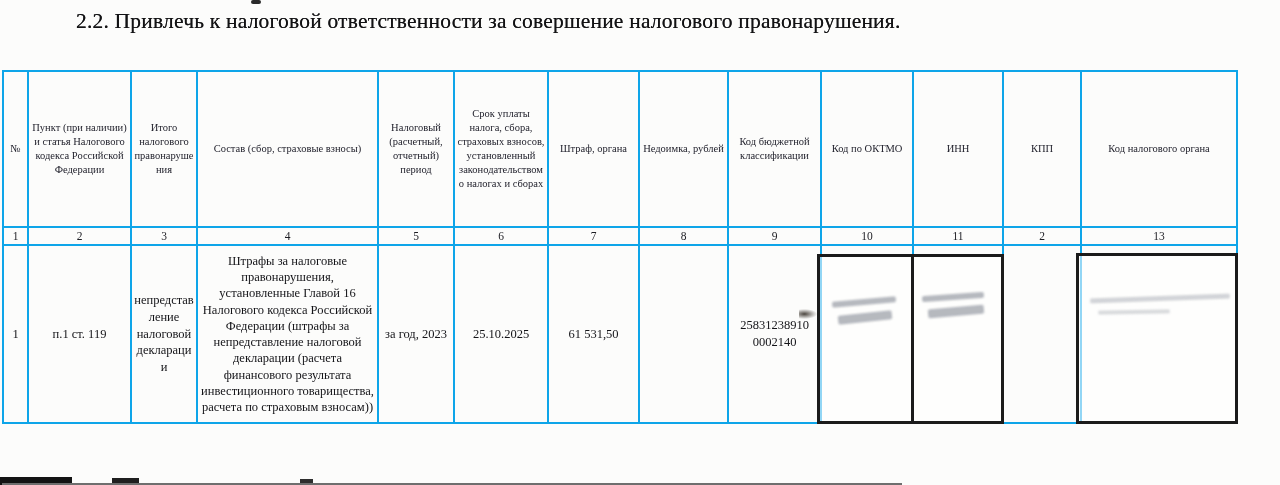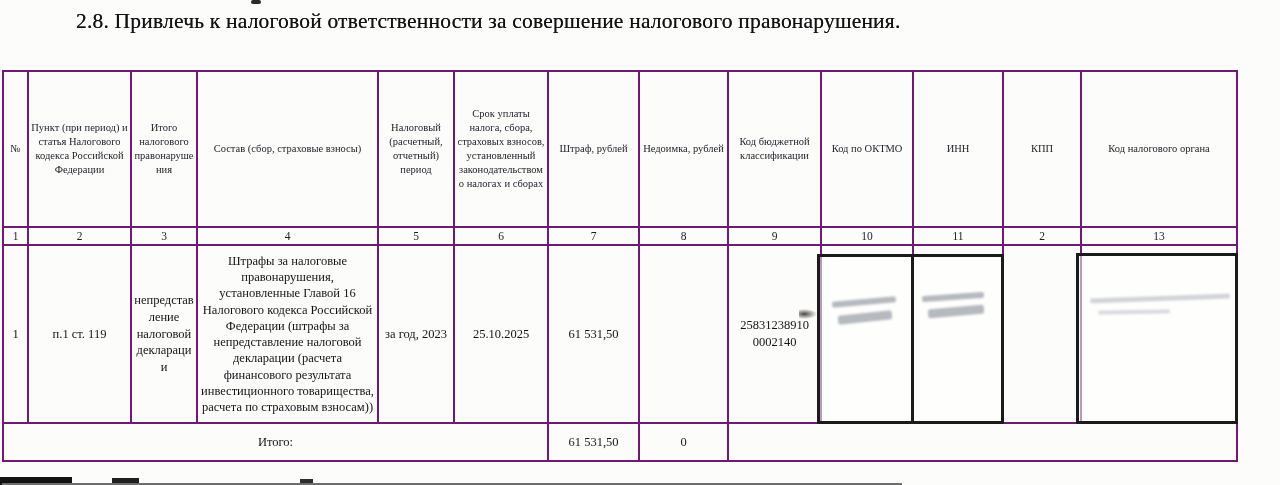--- a/index.html
+++ b/index.html
@@ -12,21 +12,21 @@
   .doc-title{
     position:absolute;left:76px;top:9px;width:1140px;
     font-size:21.5px;letter-spacing:.2px;color:#121214;
     text-shadow:0 0 .6px #3a3a3a;
   }
   table.main{
     position:absolute;left:2px;top:70px;width:1234px;
     border-collapse:collapse;table-layout:fixed;
   }
   table.main td{
-    border:2px solid #701a75;
+    border:2px solid #0ea5e9;
     text-align:center;vertical-align:middle;
     padding:1px 2px;overflow:hidden;
     overflow-wrap:anywhere;
   }
   tr.hdr td{height:152px;font-size:10.5px;line-height:1.32;color:#23232e;}
   tr.hdr td.gapline{line-height:2.3;}
   tr.idx td{height:16px;font-size:11.5px;padding:0;color:#1c1c22;}
   tr.data td{height:174px;font-size:12.5px;color:#141418;}
   td.cell-offense{font-size:11px;line-height:1.35;color:#1d1d2b;}
   td.cell-tax{font-size:10.5px;line-height:1.3;color:#1d1d2b;border-radius:11px;}
@@ -62,47 +62,47 @@
   #clip-line{left:2px;top:483px;width:900px;height:2px;background:#6e6e6e;}
   #speck-top{left:251px;top:0px;width:10px;height:4px;background:#2a2a2a;border-radius:2px;}
 </style>
 </head>
 <body>
 
 <div id="page">
 
   <div class="clip-mark" id="speck-top"></div>
 
-  <div class="doc-title">2.8. Привлечь к налоговой ответственности за совершение налогового правонарушения.</div>
+  <div class="doc-title">2.2. Привлечь к налоговой ответственности за совершение налогового правонарушения.</div>
 
   <table class="main">
     <colgroup>
       <col style="width:25px">
         <col style="width:103px">
         <col style="width:66px">
       <col style="width:181px">
         <col style="width:76px">
         <col style="width:94px">
       <col style="width:91px">
         <col style="width:89px">
         <col style="width:93px">
       <col style="width:92px">
         <col style="width:90px">
         <col style="width:78px">
       <col style="width:156px">
     </colgroup>
     <tbody>
         <tr class="hdr">
       <td>№</td>
-      <td>Пункт (при период) и статья Налогового кодекса Российской Федерации</td>
+      <td>Пункт (при наличии) и статья Налогового кодекса Российской Федерации</td>
       <td>Итого налогового правонарушения</td>
       <td>Состав (сбор, страховые взносы)</td>
       <td>Налоговый (расчетный, отчетный) период</td>
       <td>Срок уплаты налога, сбора, страховых взносов, установленный законодательством о налогах и сборах</td>
-      <td class="gapline">Штраф, рублей</td>
+      <td class="gapline">Штраф, органа</td>
       <td>Недоимка, рублей</td>
       <td>Код бюджетной классификации</td>
       <td>Код по ОКТМО</td>
       <td>ИНН</td>
       <td>КПП</td>
       <td>Код налогового органа</td>
     </tr>
     <tr class="idx">
       <td>1</td>
       <td>2</td>
@@ -129,26 +129,20 @@
       <td></td>
       <td class="cell-kbk">
         <span class="kbk-line">25831238910</span>
         <span class="kbk-line">0002140</span>
       </td>
       <td></td>
       <td></td>
       <td></td>
       <td></td>
     </tr>
-    <tr class="totals">
-      <td class="merge-cell" colspan="6">Итого:</td>
-      <td>61 531,50</td>
-      <td>0</td>
-      <td class="nob" colspan="5"></td>
-    </tr>
   </tbody>
     </table>
 
   <div class="redact" id="redact-oktmo"></div>
   <div class="redact" id="redact-inn"></div>
   <div class="redact" id="redact-org"></div>
 
   <div class="scribble" id="scrib-oktmo-1"></div>
   <div class="scribble" id="scrib-oktmo-2"></div>
   <div class="scribble" id="scrib-inn-1"></div>

